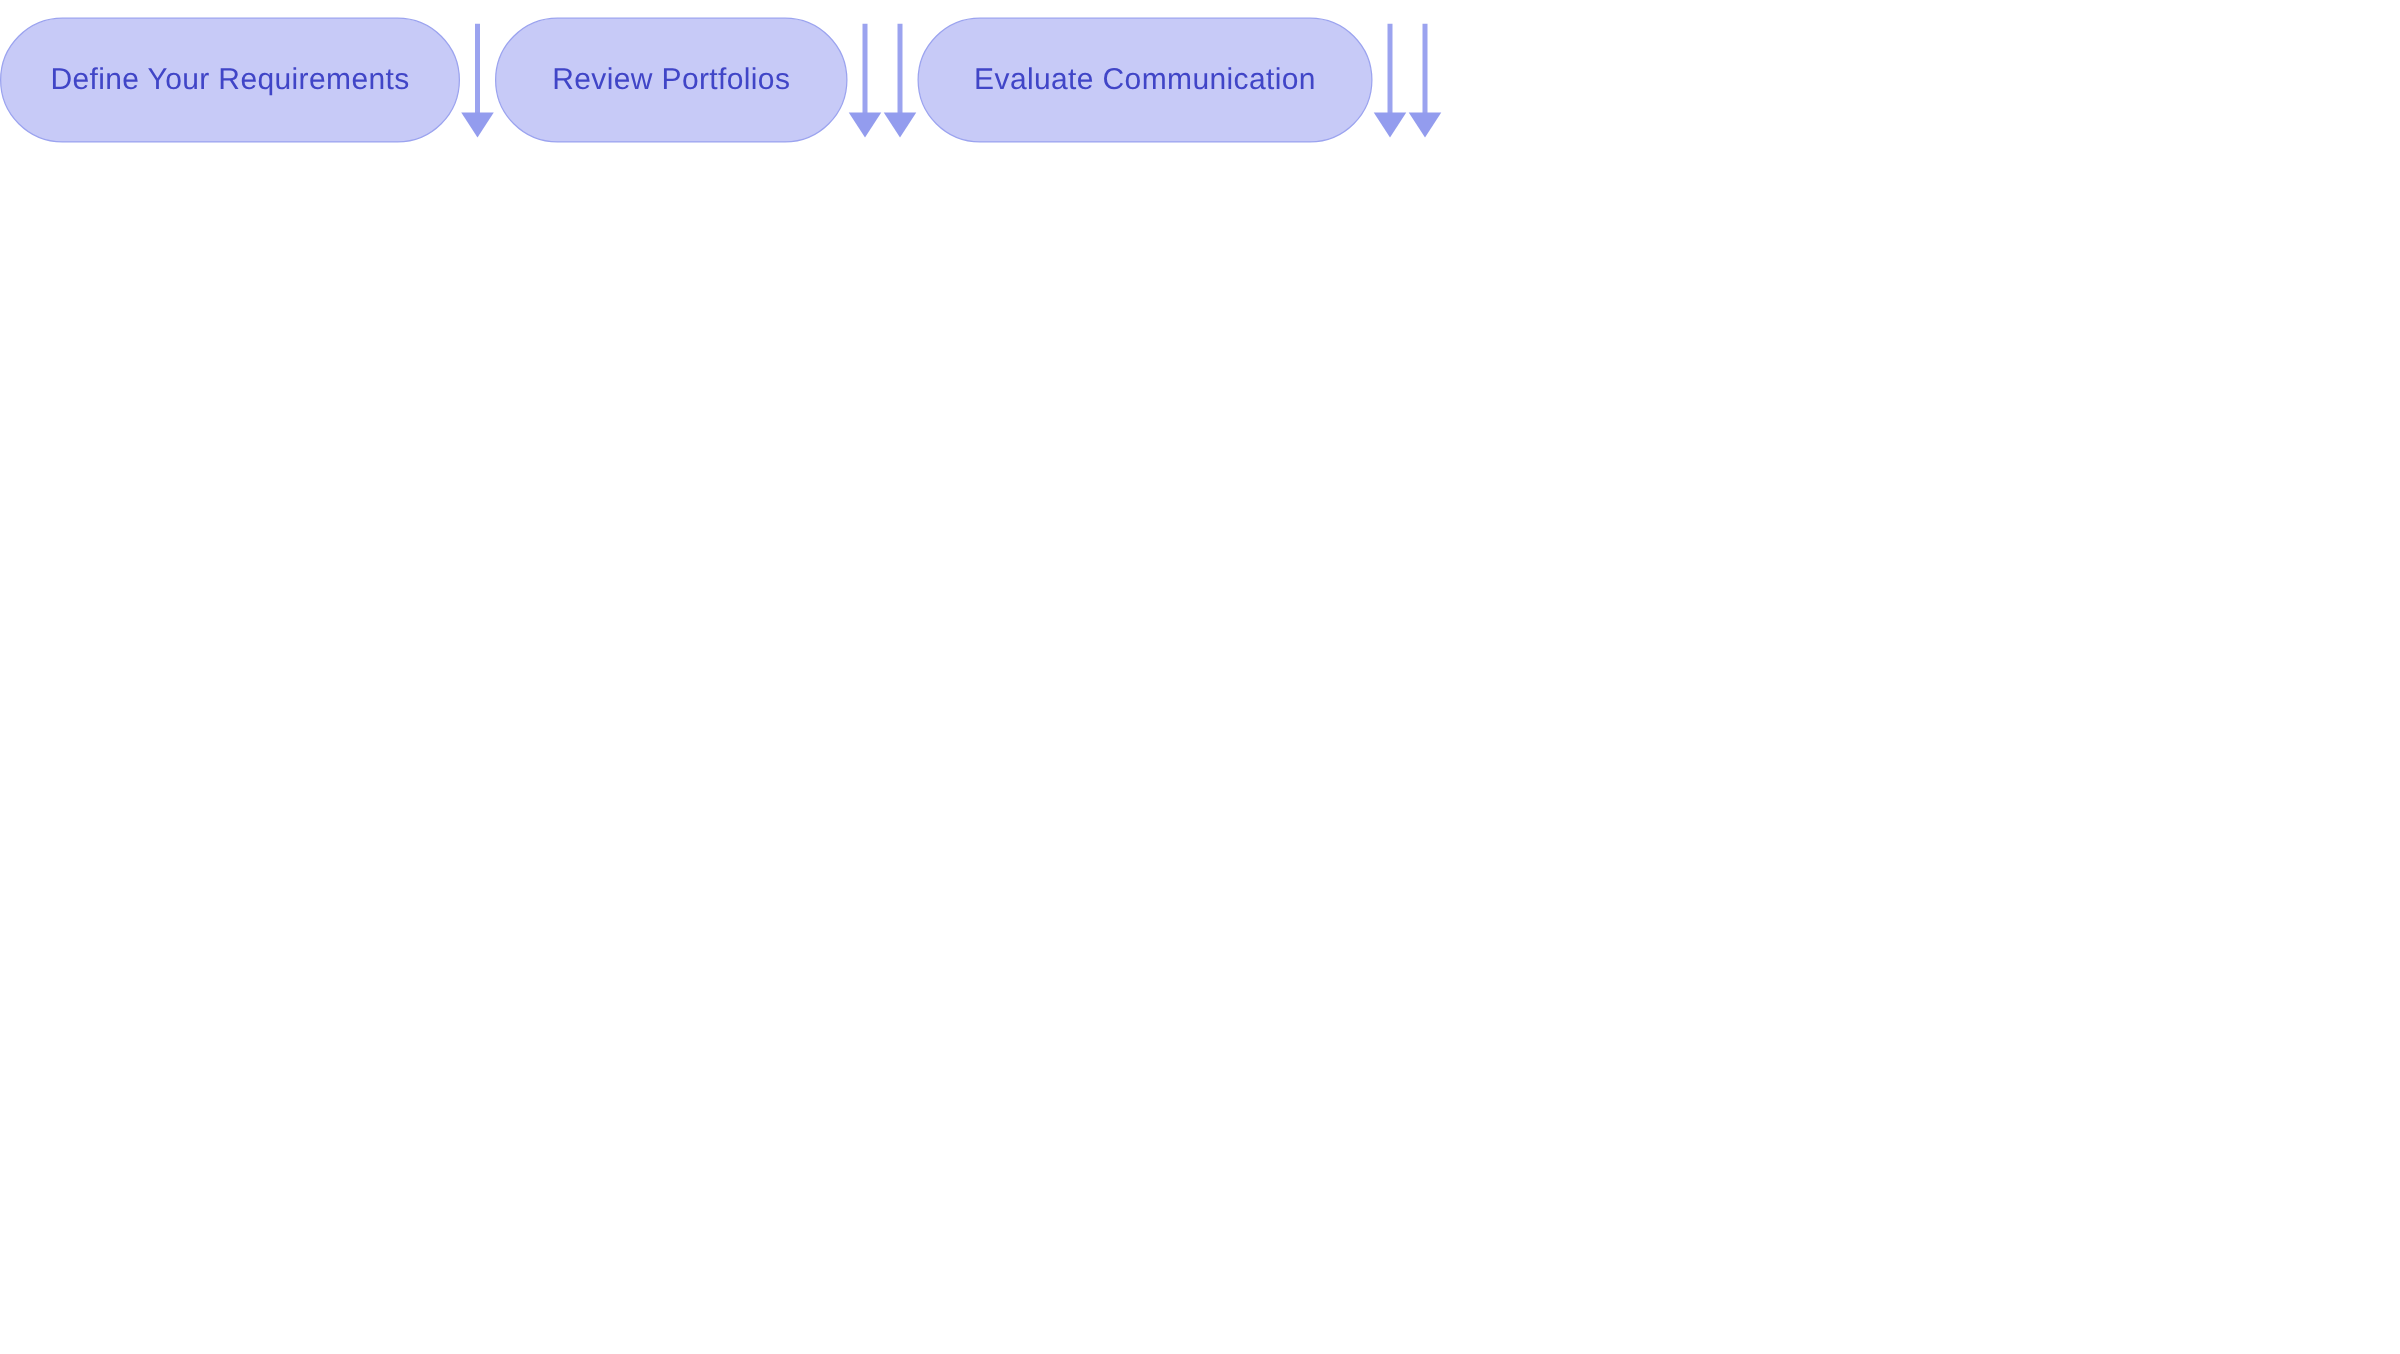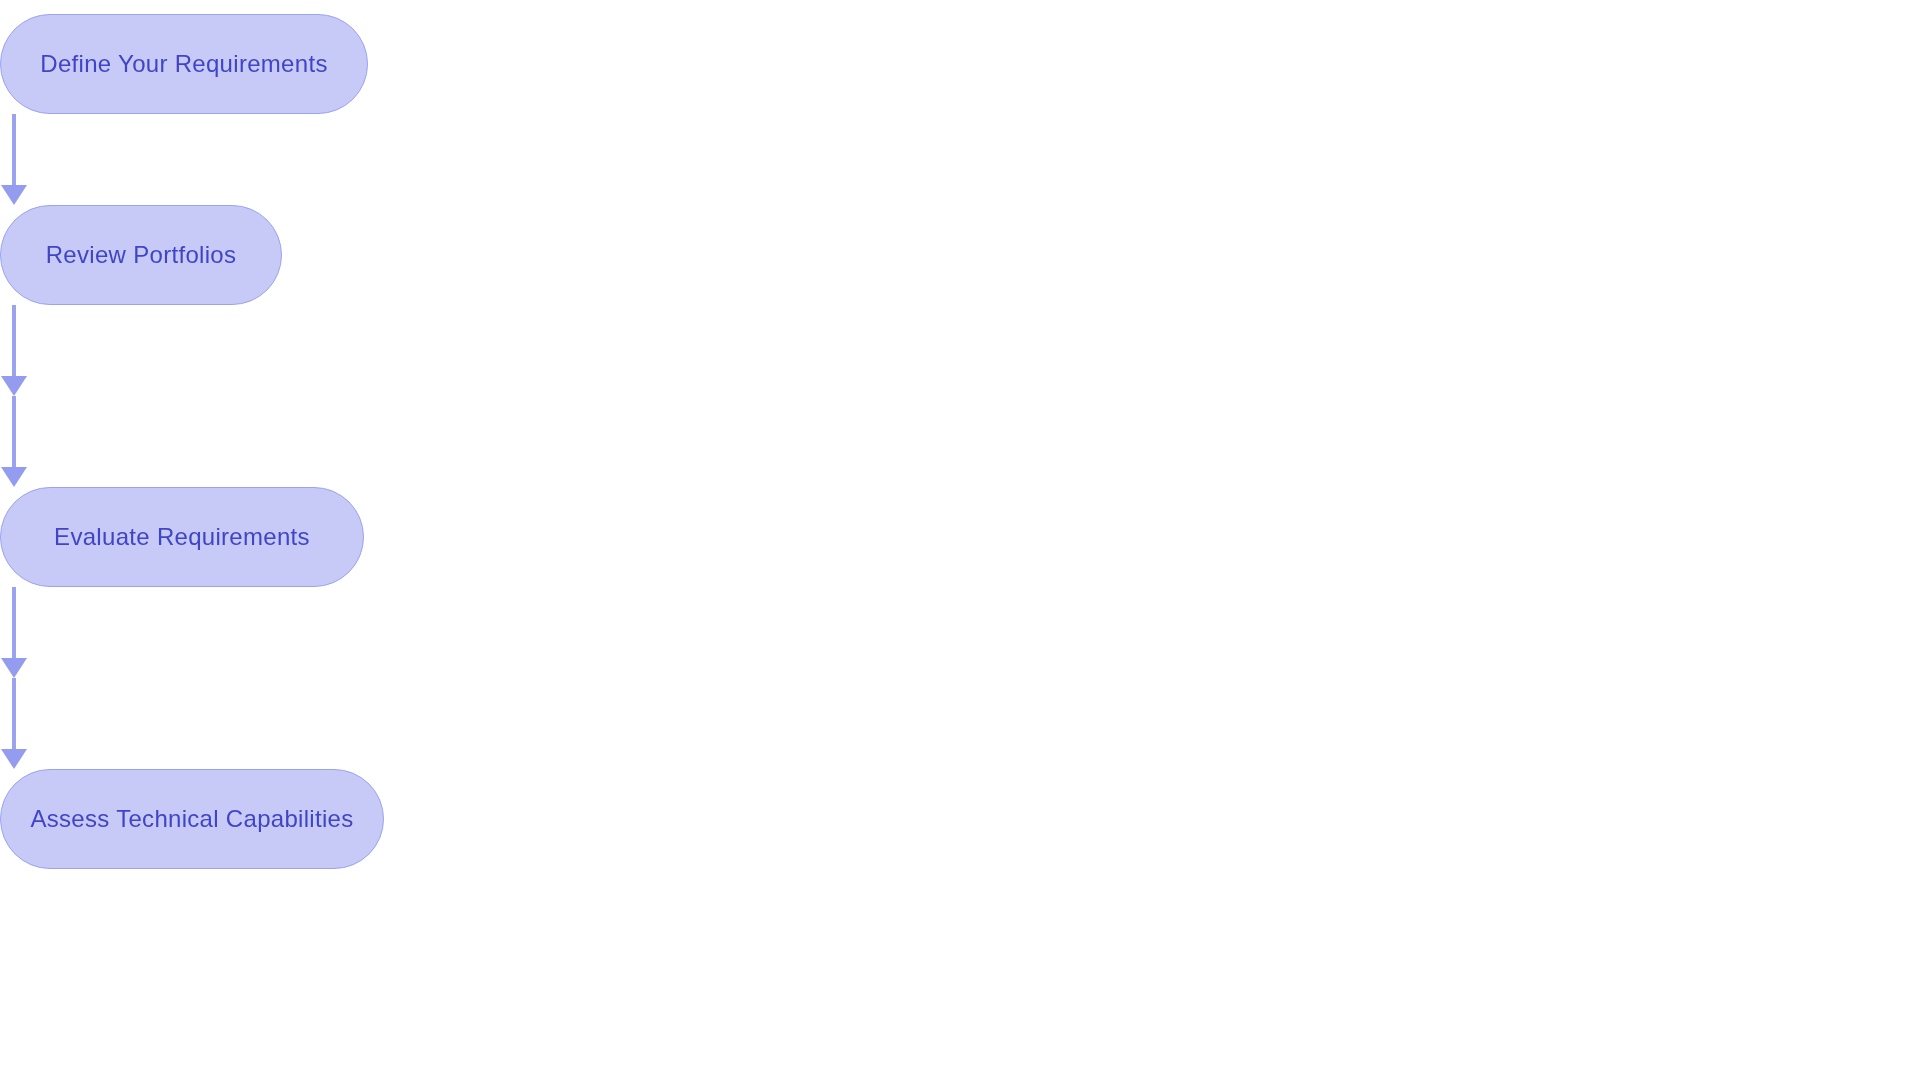--- a/index.html
+++ b/index.html
@@ -14,22 +14,22 @@
     background: var(--canvas-bg, #ffffff);
     overflow: hidden;
     font-family: "Liberation Sans", "DejaVu Sans", sans-serif;
   }
   .flow-column {
     position: absolute;
     left: 0;
     top: 14px;
     width: 1920px;
     display: flex;
-    flex-direction: column;
-    align-items: flex-start;
+    flex-direction: row;
+    align-items: center;
   }
   .node {
     box-sizing: border-box;
     height: 100px;
     border-radius: 52px;
     background: var(--node-fill, #c7caf7);
     border: 1.5px solid var(--node-border, #9ba3ef);
     display: flex;
     align-items: center;
     justify-content: center;
@@ -101,32 +101,29 @@
       <div class="head"></div>
     </div>
 
 
     <div class="arrow">
       <div class="stem"></div>
       <div class="head"></div>
     </div>
 
     <div class="node n4">
-      <span class="node-label">Evaluate Requirements</span>
+      <span class="node-label">Evaluate Communication</span>
     </div>
 
     <div class="arrow">
       <div class="stem"></div>
       <div class="head"></div>
     </div>
 
 
     <div class="arrow">
       <div class="stem"></div>
       <div class="head"></div>
     </div>
 
-    <div class="node n6">
-      <span class="node-label">Assess Technical Capabilities</span>
-    </div>
 
   </div>
 </div>
 
 </body></html>

